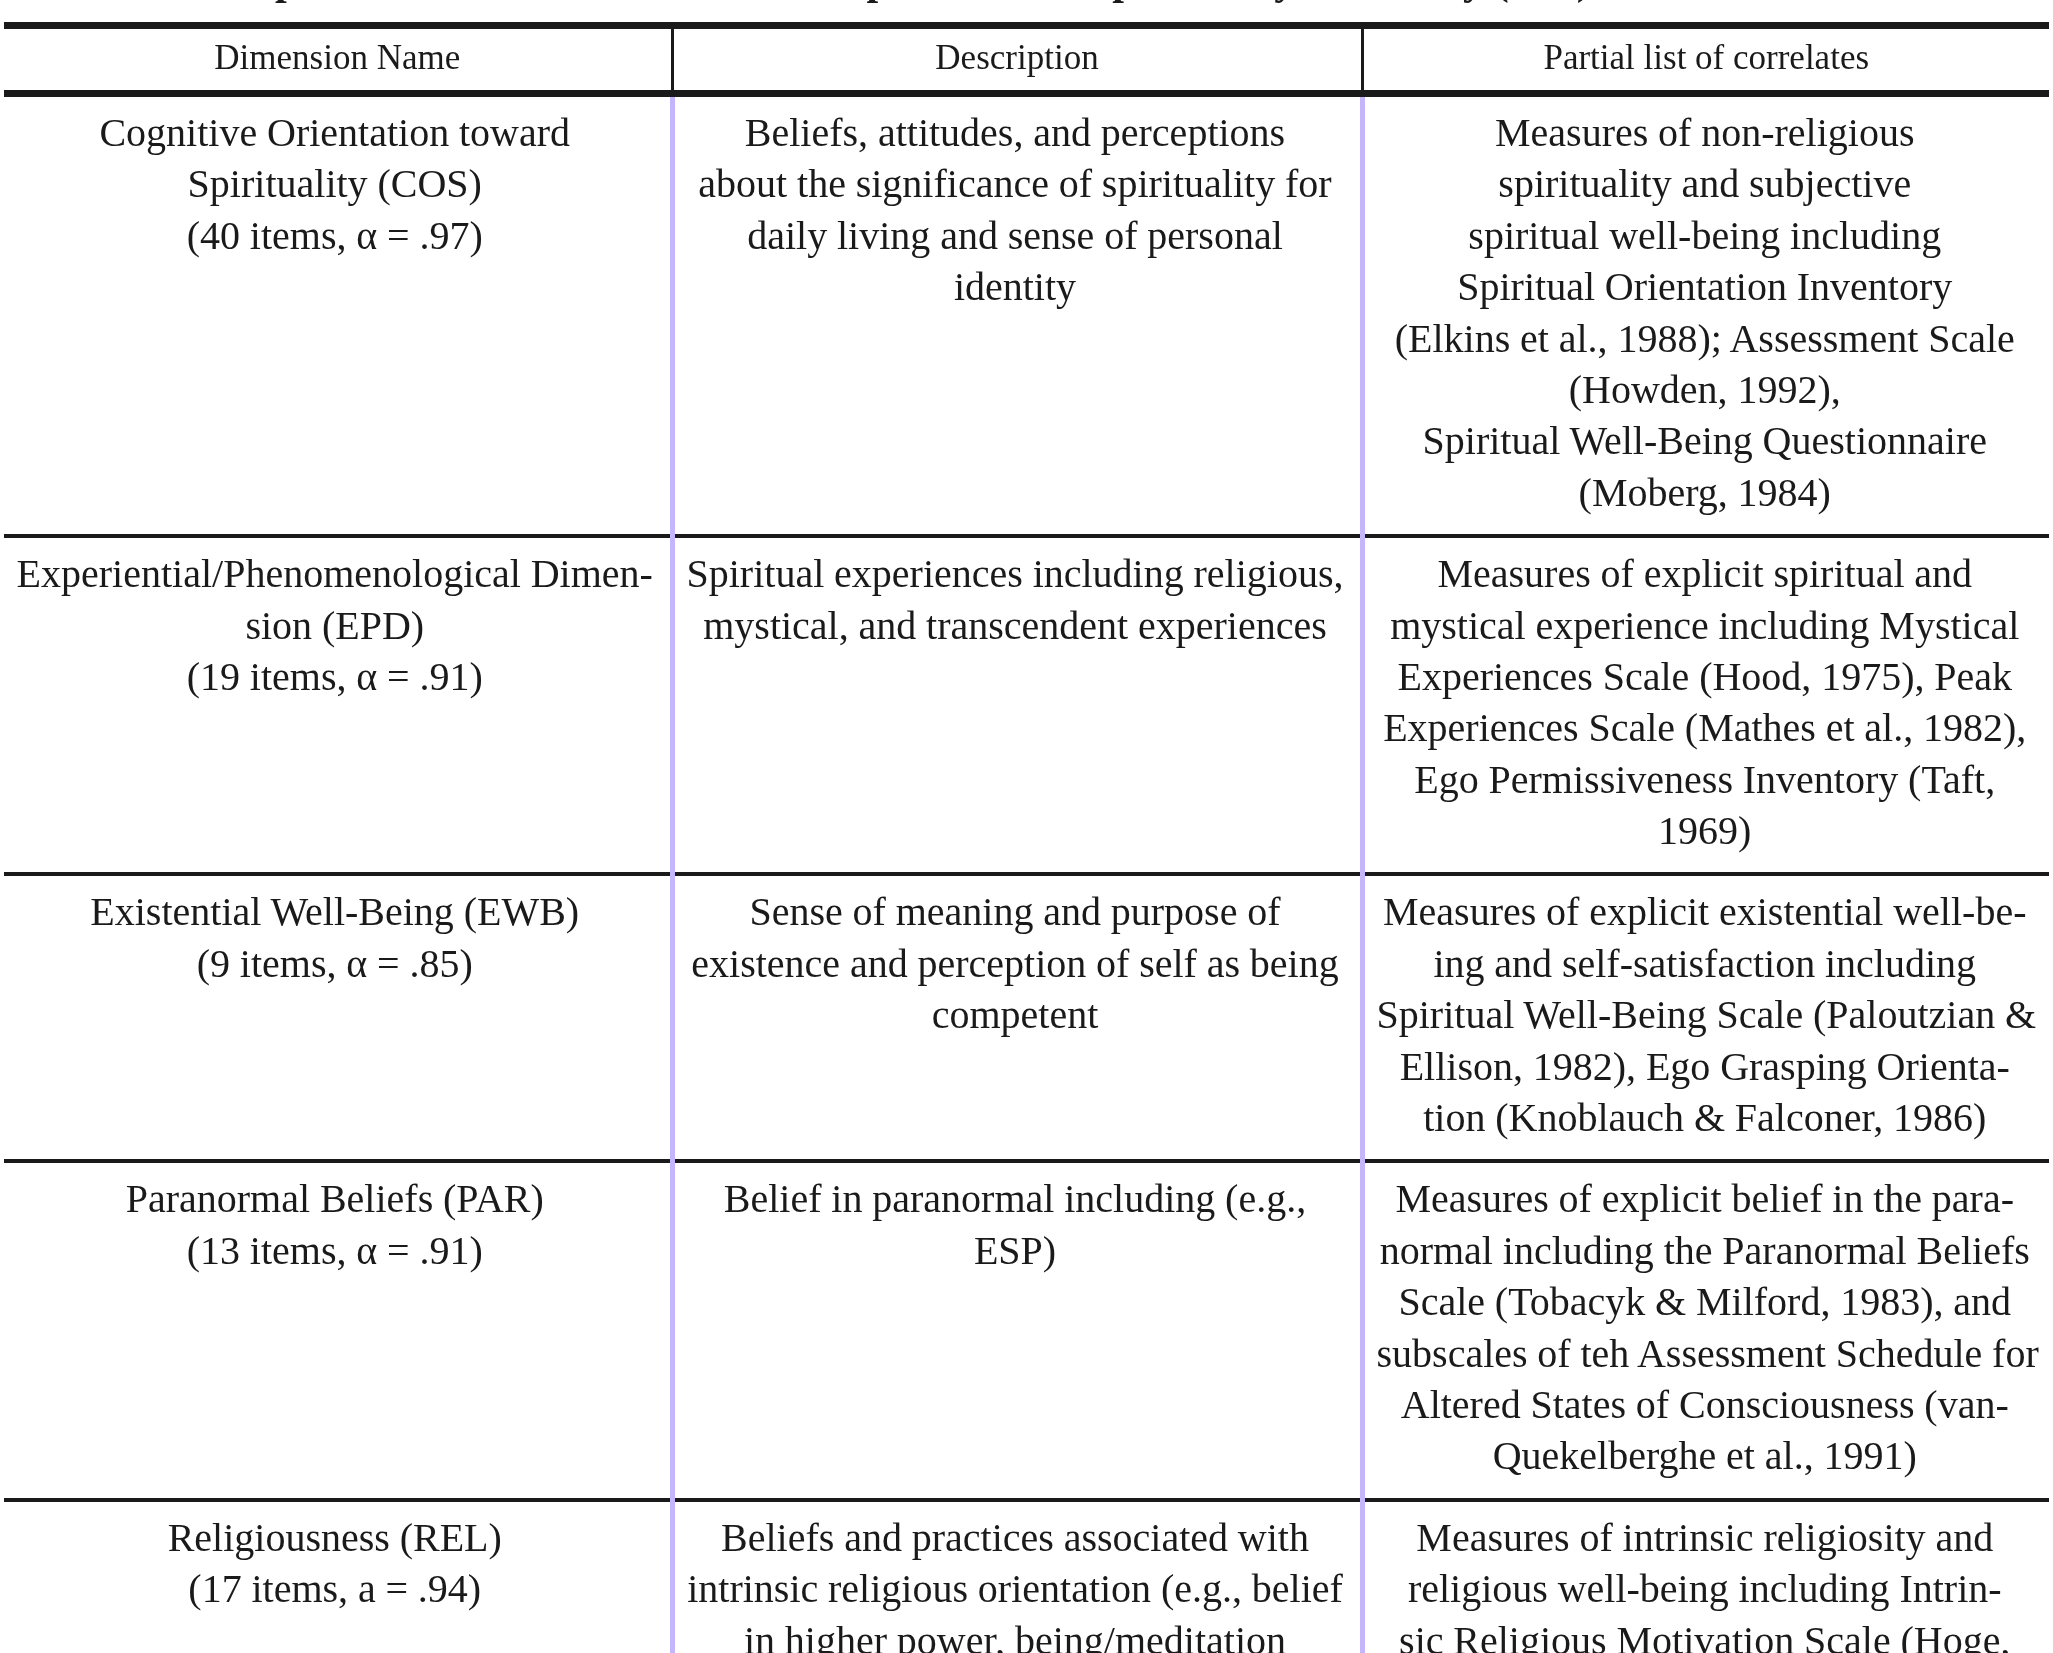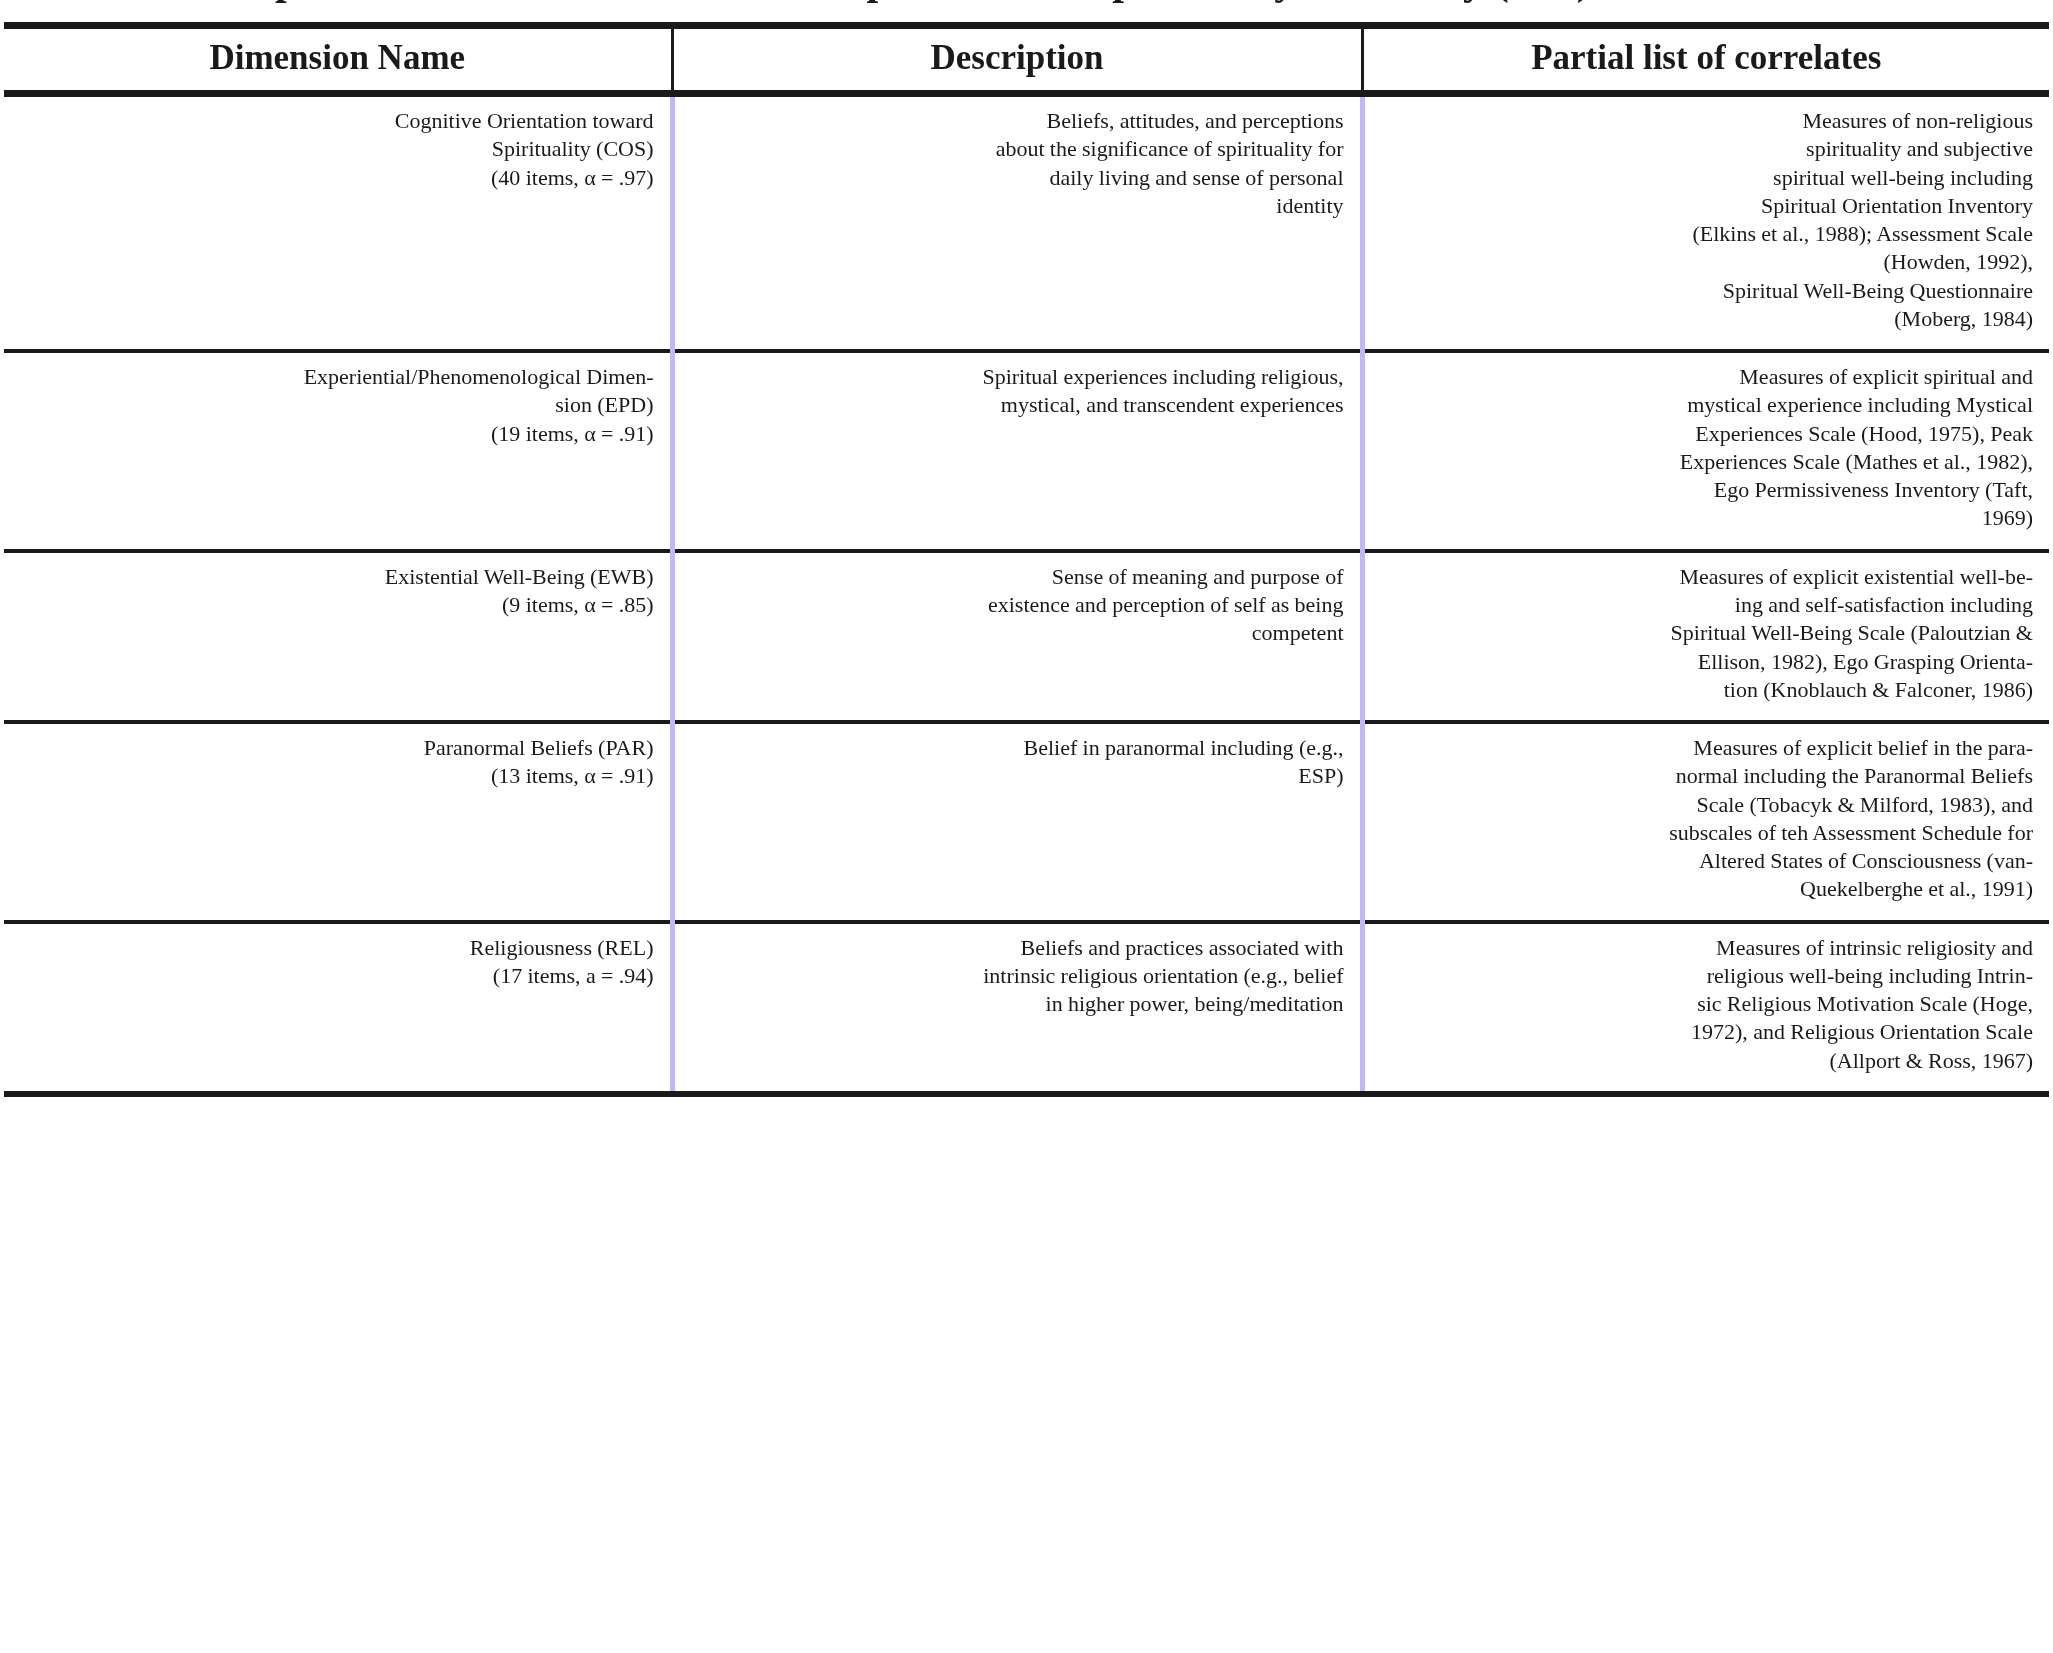--- a/index.html
+++ b/index.html
@@ -50,36 +50,36 @@
     border-collapse: collapse;
     table-layout: fixed;
   }
 
   table.dim-table col.c-name  { width: 668px; }
   table.dim-table col.c-desc  { width: 690px; }
   table.dim-table col.c-corr  { width: 687px; }
 
   thead th {
     font-size: 35px;
-    font-weight: bold;
+    font-weight: normal;
     text-align: center;
     padding: 9px 0 12px 0;
     border-top: 7px solid #1a1a1a;
     border-bottom: 7px solid #1a1a1a;
     vertical-align: middle;
   }
   thead th.sep-l { border-left: 3px solid #1a1a1a; }
 
   tbody td {
-    font-size: 22px;
+    font-size: 40px;
     line-height: 1.285;
     vertical-align: top;
     padding: 10px 16px 16px 12px;
     border-bottom: 4px solid #1a1a1a;
-    text-align: right;
+    text-align: center;
     hyphens: none;
     word-spacing: -0.2px;
   }
   tbody td.sep-l { border-left: 5px solid #c4b5fd; }
   tbody tr:last-child td { border-bottom: 6px solid #1a1a1a; }
 
   tbody td .line { display: block; white-space: pre; }
 </style>
 </head>
 <body>

